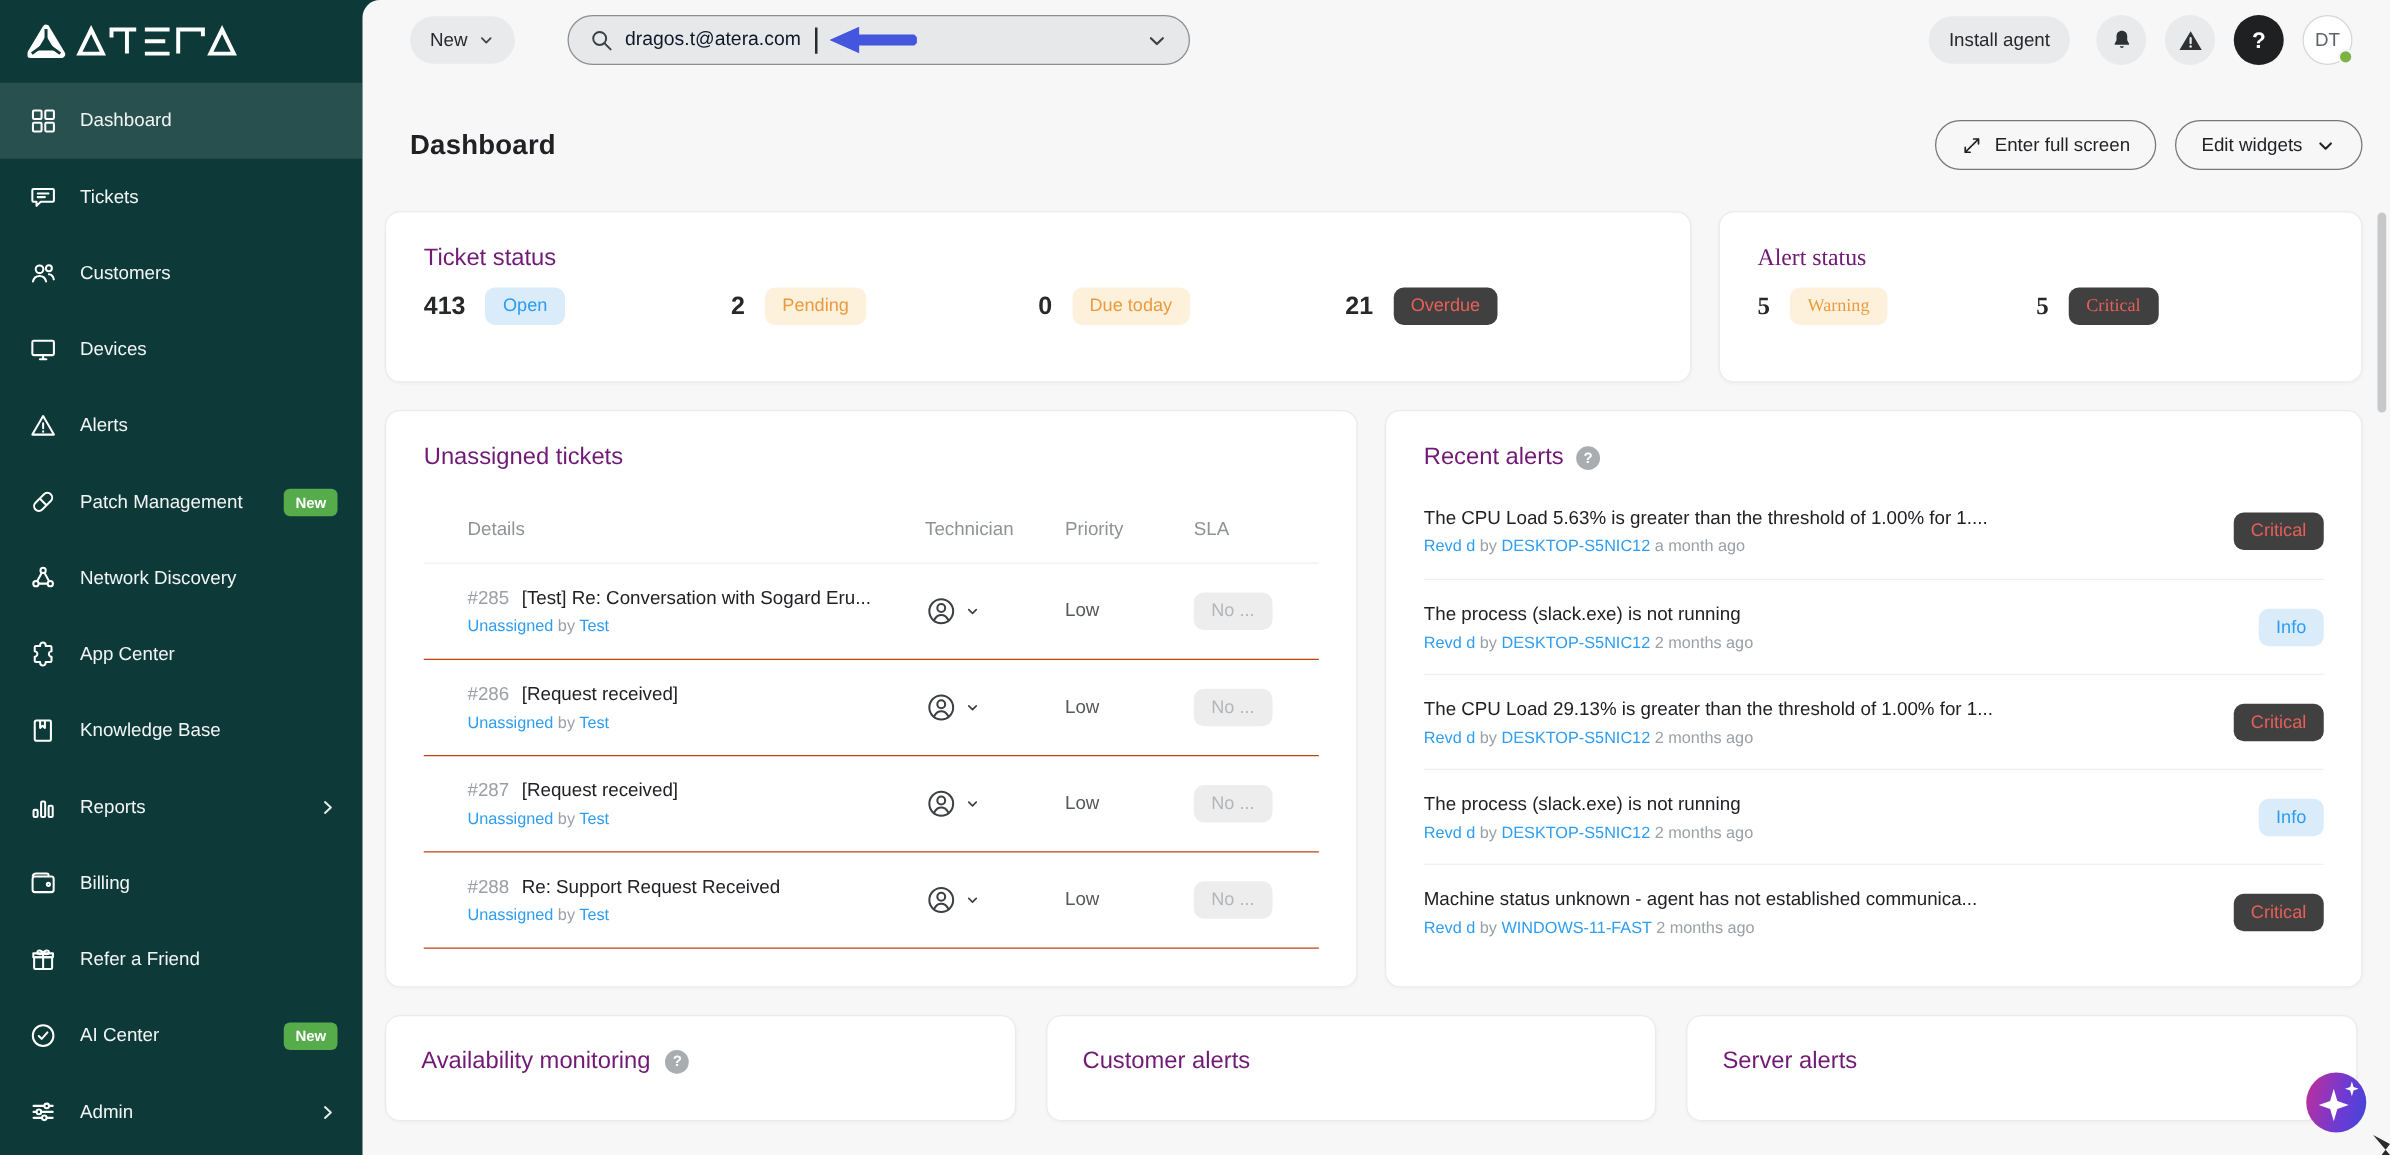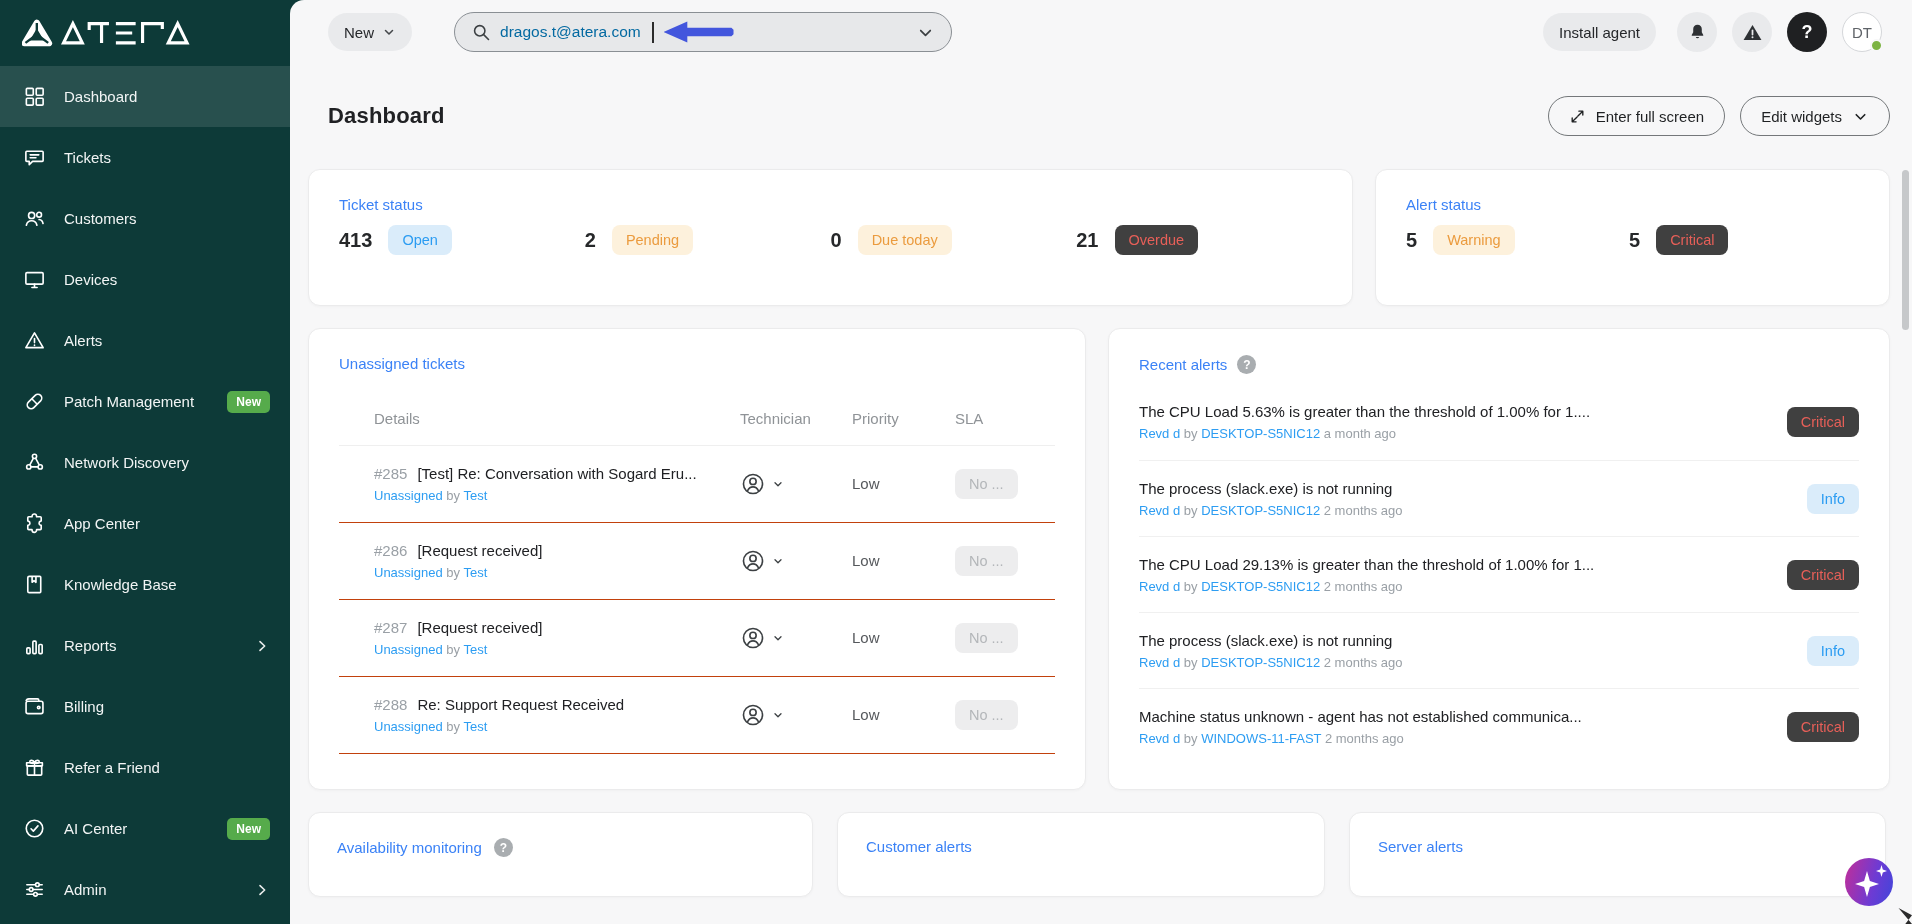--- a/index.html
+++ b/index.html
@@ -22,21 +22,21 @@
   
   .main { flex:1; background:#f7f7f8; border-top-left-radius:14px; position:relative; overflow:hidden; }
 
   .topbar { height:64px; display:flex; align-items:center; padding:0 30px 0 38px; }
   .pill-btn { background:#e9eaec; border:none; border-radius:19px; height:38px; padding:0 16px; display:flex; align-items:center; gap:8px; font-size:15px; color:#26282b; font-family:inherit; cursor:pointer; }
   .tiny-chev { width:14px; height:14px; color:#45484b; }
   .tiny-chev svg { width:14px; height:14px; display:block; }
   .search-box { margin-left:42px; width:498px; height:40px; background:#e7e8ea; border:1px solid #8a8f94; border-radius:20px; display:flex; align-items:center; padding:0 16px; position:relative; }
   .search-ic { width:20px; height:20px; color:#3c4043; margin-right:9px; }
   .search-ic svg { width:20px; height:20px; display:block; }
-  .search-box input { background:transparent; border:none; outline:none; font-size:15.5px; color:#0369a1; width:152px; font-family:inherit; }
+  .search-box input { background:transparent; border:none; outline:none; font-size:15.5px; color:#0f172a; width:152px; font-family:inherit; }
   .caret { width:1.5px; height:21px; background:#2b2b2b; }
   .cursor-arrow { width:70px; height:23px; background:#4356dd; margin-left:10px;
     clip-path:polygon(0% 50%,34% 4%,34% 31%,97% 31%,100% 40%,100% 60%,97% 69%,34% 69%,34% 96%); }
   .search-chev { margin-left:auto; width:19px; height:19px; color:#3c4043; }
   .search-chev svg { width:19px; height:19px; display:block; }
   .topbar-right { margin-left:auto; display:flex; align-items:center; gap:15px; }
   .icon-circle { width:40px; height:40px; border-radius:50%; background:#e9eaec; display:flex; align-items:center; justify-content:center; color:#2e3134; cursor:pointer; border:none; }
   .icon-circle svg { width:21px; height:21px; display:block; }
   .icon-circle.dark { background:#1f2022; color:#fff; font-size:18px; font-weight:bold; }
   .avatar { width:40px; height:40px; border-radius:50%; background:#fff; border:1px solid #d5d7da; color:#5f6368; font-size:15px; display:flex; align-items:center; justify-content:center; position:relative; cursor:pointer; }
@@ -46,22 +46,22 @@
   .page-title { font-size:22px; font-weight:bold; color:#202124; letter-spacing:.2px; }
   .head-actions { margin-left:auto; display:flex; gap:15px; }
   .outline-btn { border:1px solid #74777a; background:transparent; border-radius:20px; height:40px; padding:0 20px; display:flex; align-items:center; gap:10px; font-size:15px; color:#1f2123; font-family:inherit; cursor:pointer; }
   .outline-btn .bic { width:17px; height:17px; color:#1f2123; }
   .outline-btn .bic svg { width:17px; height:17px; display:block; }
 
   .content { padding:0 22px 0 18px; }
   .card { background:#fff; border:1px solid #ebebec; border-radius:12px; box-shadow:0 1px 3px rgba(0,0,0,.03); }
   .row1 { margin-top:29px; display:flex; gap:22px; }
   .card-ticket-status { width:1045px; height:137px; padding:26px 30px; }
-  .card-alert-status { width:515px; height:137px; padding:26px 30px; }
-  .w-title { font-size:15px; color:#3b82f6; }
+  .card-alert-status { width:515px; height:137px; padding:26px 30px;font-family:Liberation Serif, serif; }
+  .w-title { font-size:19px; color:#701a75; }
   .stats-row { margin-top:12px; display:flex; align-items:center; }
   .tstat { width:246px; display:flex; align-items:center; }
   .astat { width:223px; display:flex; align-items:center; }
   .stat-num { font-size:20px; font-weight:bold; color:#26282a; }
   .pill { margin-left:16px; height:30px; padding:0 14px; border-radius:8px; display:inline-flex; align-items:center; font-size:14.5px; }
   .pill.info { background:#daecfa; color:#2b9cf2; }
   .pill.warning { background:#fdf1dc; color:#eb9b3e; }
   .pill.critical { background:#404040; color:#e75f58; }
   .pill.muted { background:#ededee; color:#b3b6b9; margin-left:0; }
 

